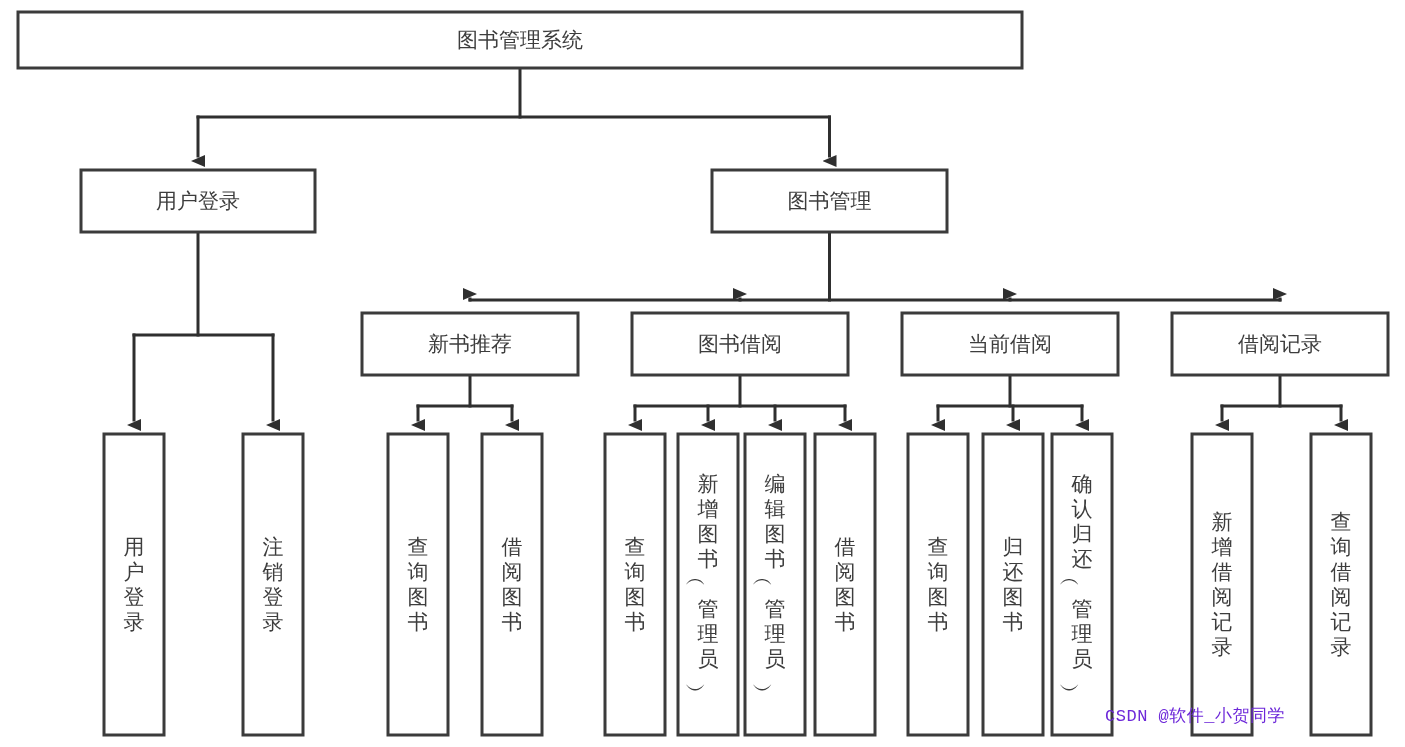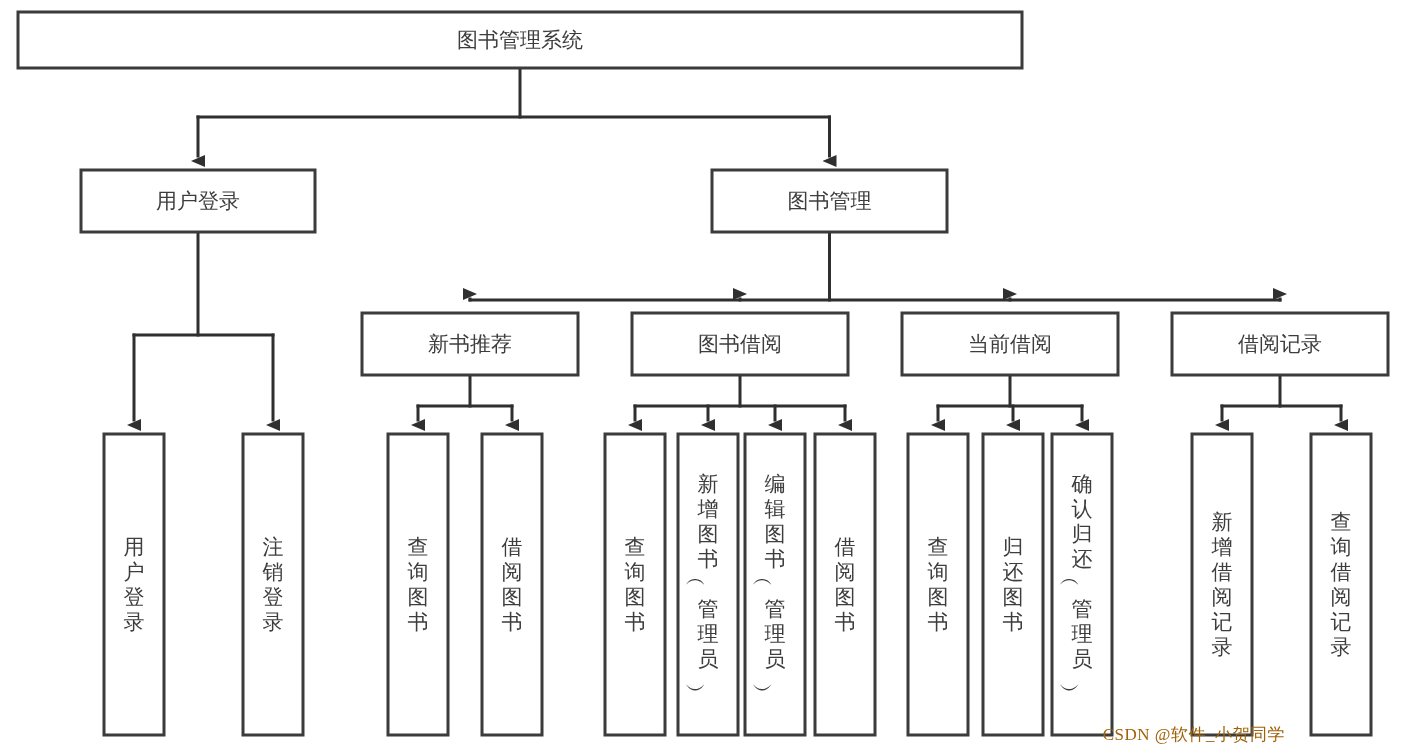--- a/index.html
+++ b/index.html
@@ -50,24 +50,24 @@
   }
   .node-label-v {
     font-family: "DejaVu Sans", "Liberation Sans", sans-serif;
     font-size: 21px;
     fill: #3d3d3d;
     text-anchor: middle;
   }
   .watermark-text {
     position: absolute;
     right: 8px;
-    bottom: 1px;
-    font-family: Liberation Serif, serif;
+    bottom: 20px;
+    font-family: Liberation Mono, monospace;
     font-size: 17px;
-    color: #a16207;
+    color: #6d28d9;
     letter-spacing: 0.5px;
     white-space: nowrap;
     user-select: none;
   }
 </style>
 </head>
 <body>
 
 <div id="diagram-root">
   <svg id="tree-svg" viewBox="0 0 1405 747">

